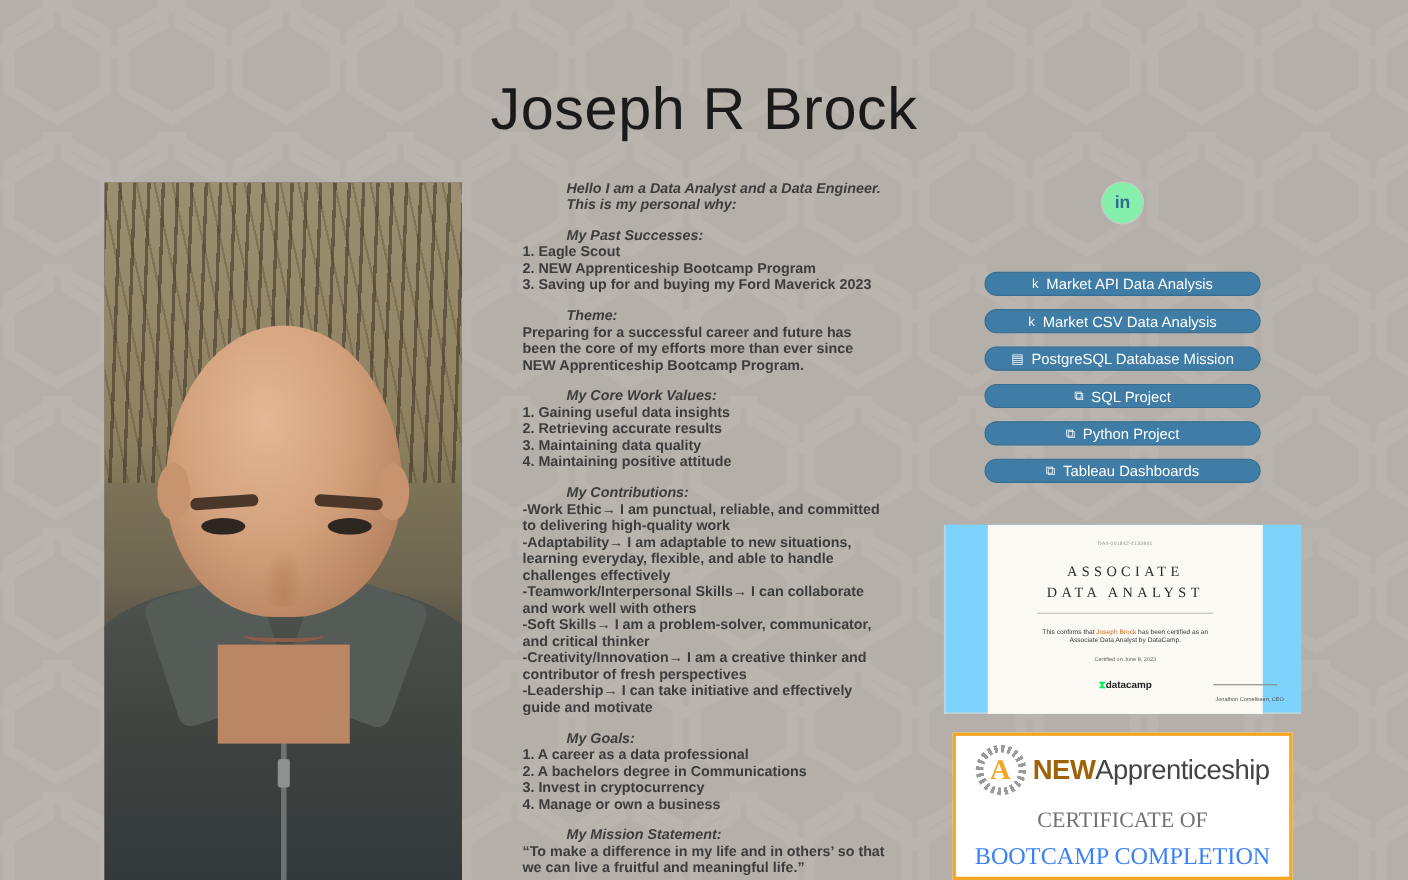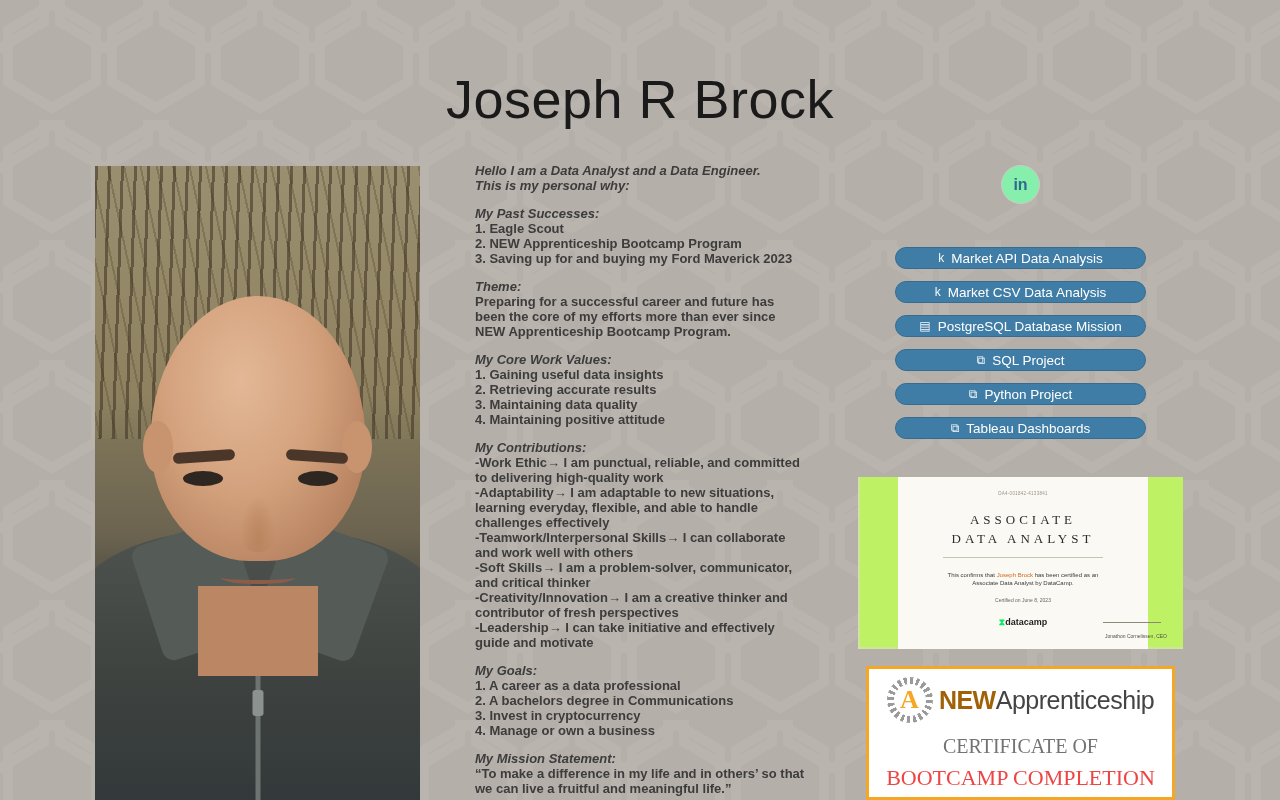--- a/index.html
+++ b/index.html
@@ -128,21 +128,21 @@
     left: 475px; top: 163px;
     width: 330px;
     color: #3c3c3c;
     font-size: 13px;
     font-weight: bold;
     font-style: italic;
     line-height: 15px;
   }
   #bio .para { margin-bottom: 13px; }
   #bio .para:last-child { margin-bottom: 0; }
-  #bio .hdr { font-style: italic; }
+  #bio .hdr { font-style: italic; margin-left: 40px; }
   #bio .line { font-style: normal; }
 
   
   #linkedin {
     position: absolute;
     left: 1001px; top: 165px;
     width: 39px; height: 39px;
     border-radius: 50%;
     background: #86efac;
     border: 1px solid #cdcac5;
@@ -171,21 +171,21 @@
     font-family: "Liberation Sans", sans-serif;
   }
   .btn .bi { font-size: 12px; opacity: 0.95; display: inline-block; }
   .btn .bl { white-space: nowrap; }
 
   
   #cert1 {
     position: absolute;
     left: 858px; top: 477px;
     width: 325px; height: 172px;
-    background: #bef264;
+    background: #7dd3fc;
     overflow: hidden;
     text-decoration: underline;
   }
   #cert1 .wm {
     position: absolute; left: 0; top: 0; width: 100%; height: 100%;
     background:
       linear-gradient(90deg, rgba(223,217,203,0.55) 0 2px, rgba(0,0,0,0) 2px 46px),
       linear-gradient(0deg, rgba(223,217,203,0.55) 0 2px, rgba(0,0,0,0) 2px 48px);
   }
   #cert1 .inner {
@@ -238,21 +238,21 @@
     color: #f5a623; font-size: 26px; font-weight: bold; font-family: "Liberation Serif", serif;
   }
   #cert2 .wordmark { font-size: 25px; color: #444; letter-spacing: -0.5px; }
   #cert2 .wordmark b { color: #a16207; font-weight: bold; }
   #cert2 .l1 {
     position: absolute; left: 0; top: 66px; width: 100%; text-align: center;
     font-family: "Liberation Serif", serif; font-size: 20px; color: #737373;
   }
   #cert2 .l2 {
     position: absolute; left: 0; top: 96px; width: 100%; text-align: center;
-    font-family: "Liberation Serif", serif; font-size: 22px; color: #ef4444;
+    font-family: "Liberation Serif", serif; font-size: 22px; color: #3b82f6;
   }
 </style>
 </head>
 <body>
 
 <svg id="hex-bg" viewBox="0 0 1280 800" preserveAspectRatio="none">
   <defs>
     <pattern id="hexpat" width="104" height="120" patternUnits="userSpaceOnUse">
       <g fill="none" stroke="#c2bcb5" stroke-width="10">
         <polygon points="52,4 96,30 96,82 52,108 8,82 8,30"></polygon>

